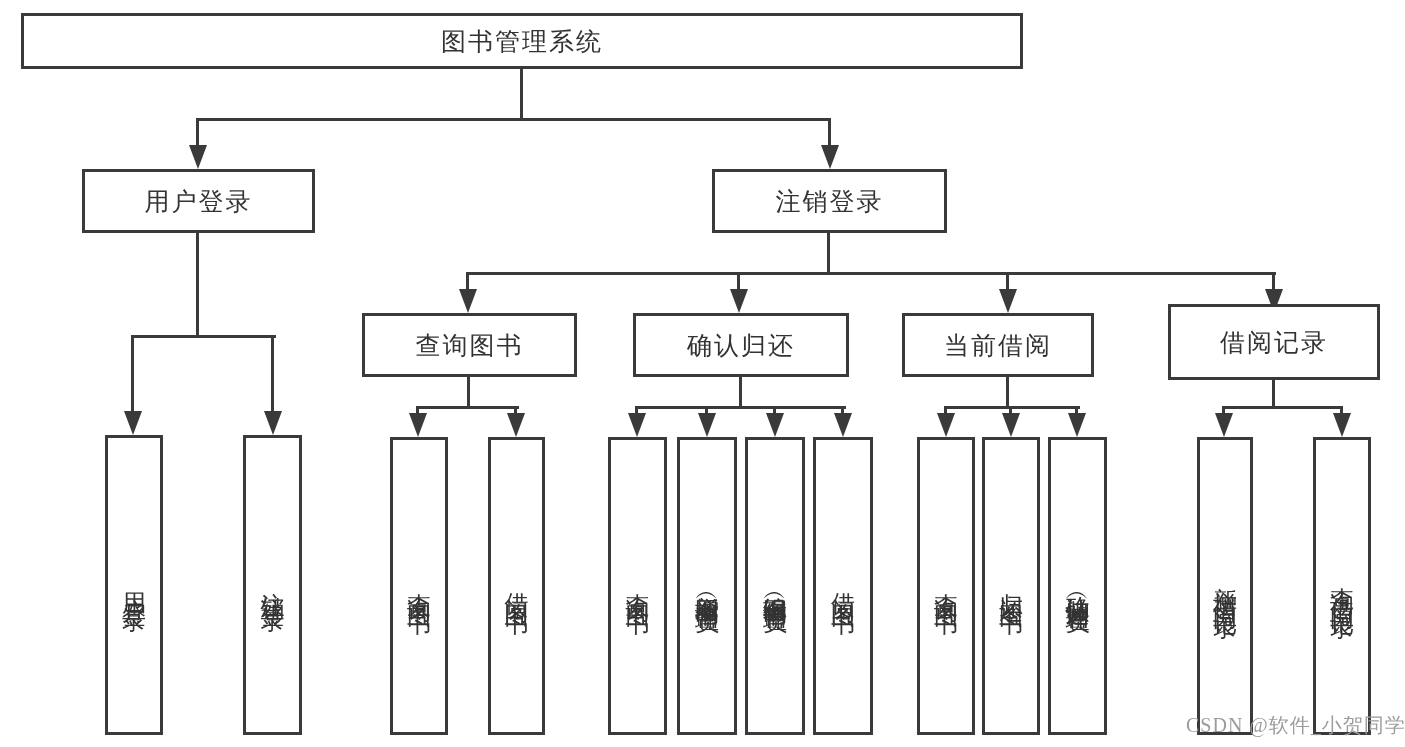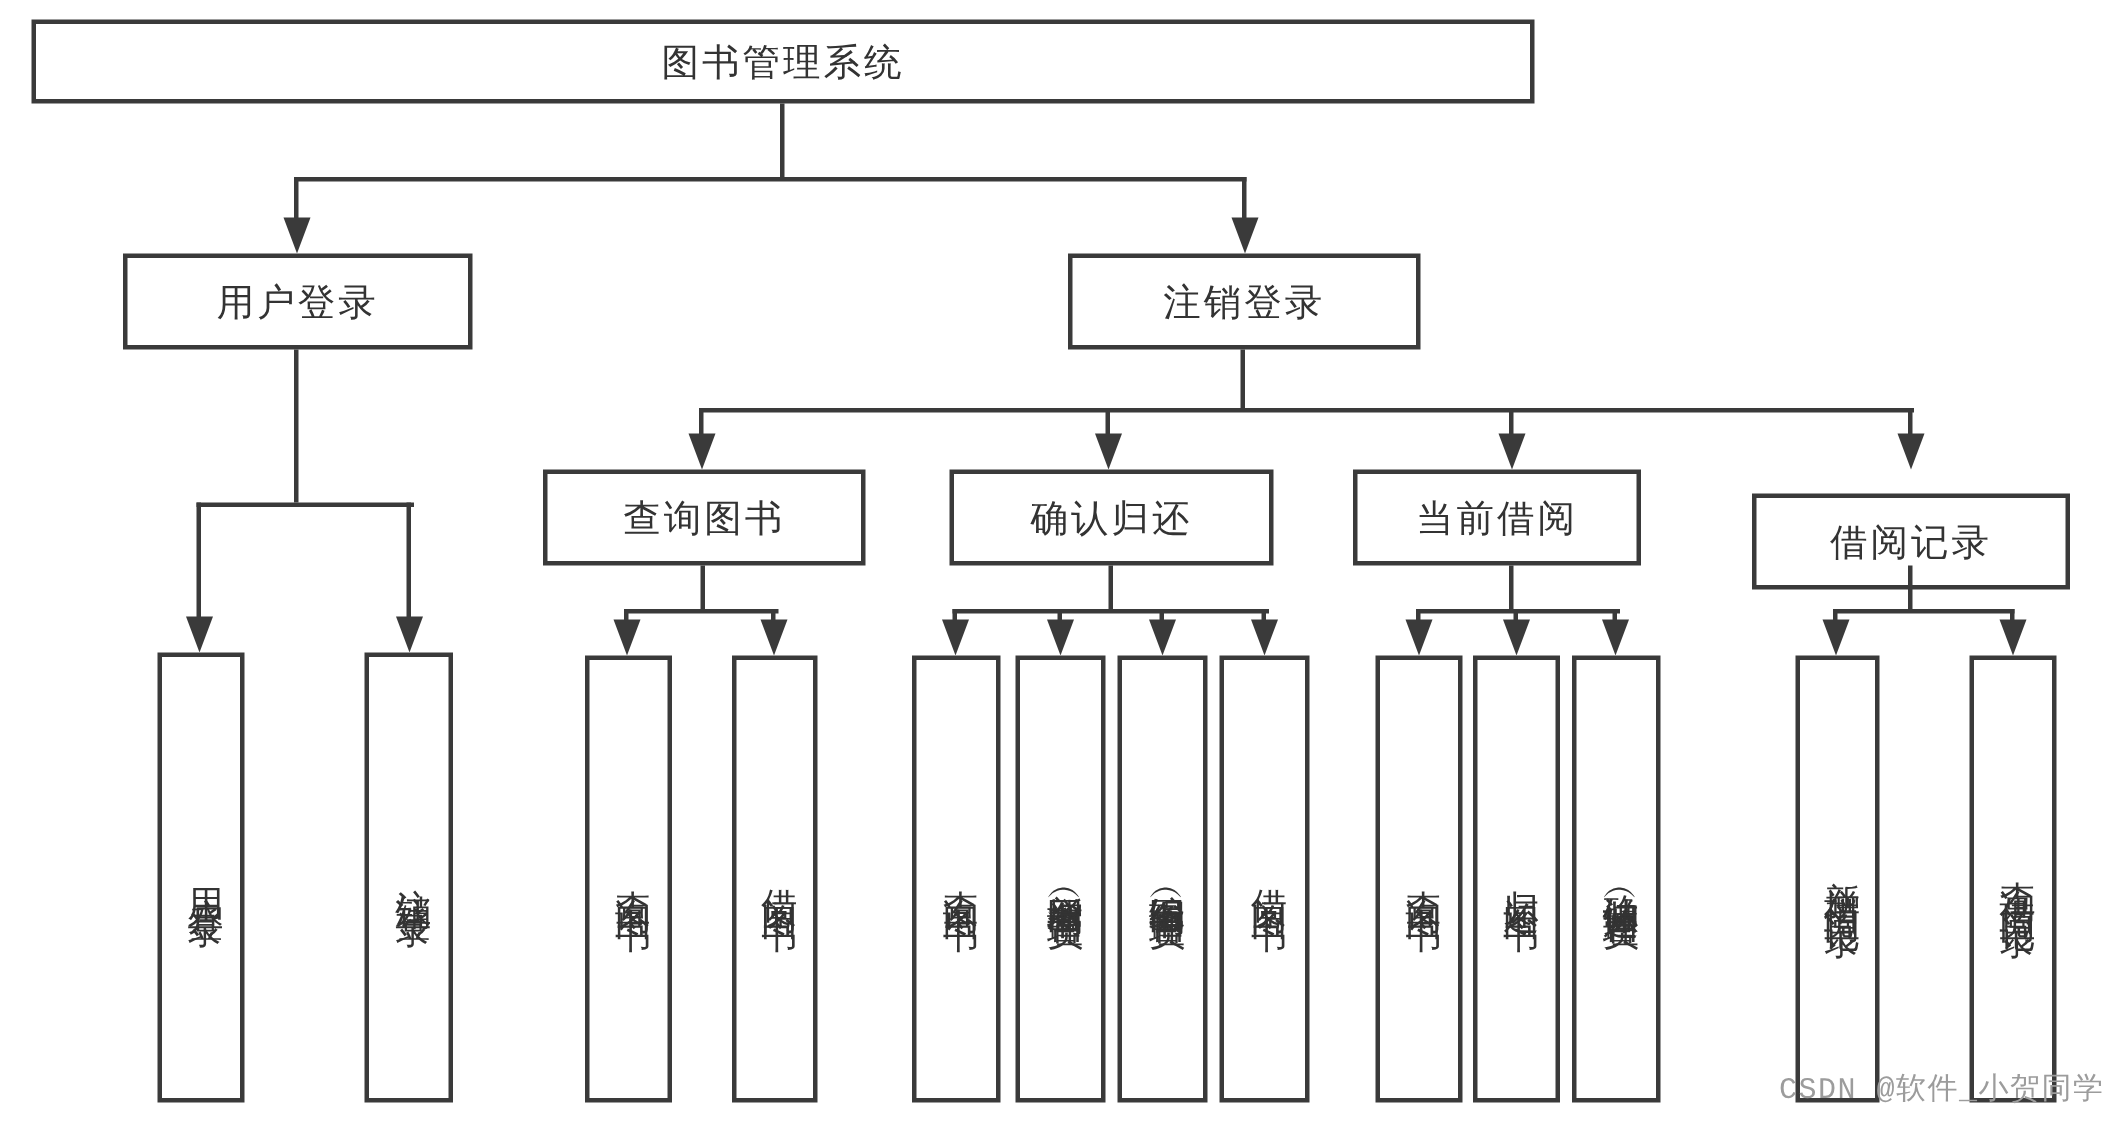--- a/index.html
+++ b/index.html
@@ -6,21 +6,21 @@
     --line:#3a3a3a;
     --text:#333333;
     --wm:#9c9c9c;
     --bg:#ffffff;
   }
   html,body{margin:0;padding:0;background:var(--bg);}
   #stage{
     position:relative;
     width:1405px;height:747px;
     background:var(--bg);
-    font-family:Liberation Mono, monospace;
+    font-family:Liberation Serif, serif;
     color:var(--text);
     overflow:hidden;
   }
   .box{
     position:absolute;
     box-sizing:border-box;
     border:3px solid var(--line);
     background:#fff;
     display:flex;
     align-items:center;
@@ -105,21 +105,21 @@
 
   <div class="box" style="left:362px;top:313px;width:215px;height:64px">
     <span class="hlabel">查询图书</span>
   </div>
   <div class="box" style="left:633px;top:313px;width:216px;height:64px">
     <span class="hlabel">确认归还</span>
   </div>
   <div class="box" style="left:902px;top:313px;width:192px;height:64px">
     <span class="hlabel">当前借阅</span>
   </div>
-  <div class="box" style="left:1168px;top:329px;width:212px;height:64px">
+  <div class="box" style="left:1168px;top:304px;width:212px;height:76px">
     <span class="hlabel">借阅记录</span>
   </div>
 
   <div class="line" style="left:467px;top:377px;width:3px;height:29px"></div>
   <div class="line" style="left:416px;top:406px;width:103px;height:3px"></div>
   <div class="line" style="left:416px;top:406px;width:3px;height:10px"></div>
   <div class="line" style="left:514px;top:406px;width:3px;height:10px"></div>
   <div class="arrow" style="left:409px;top:413px"></div>
   <div class="arrow" style="left:507px;top:413px"></div>
 

